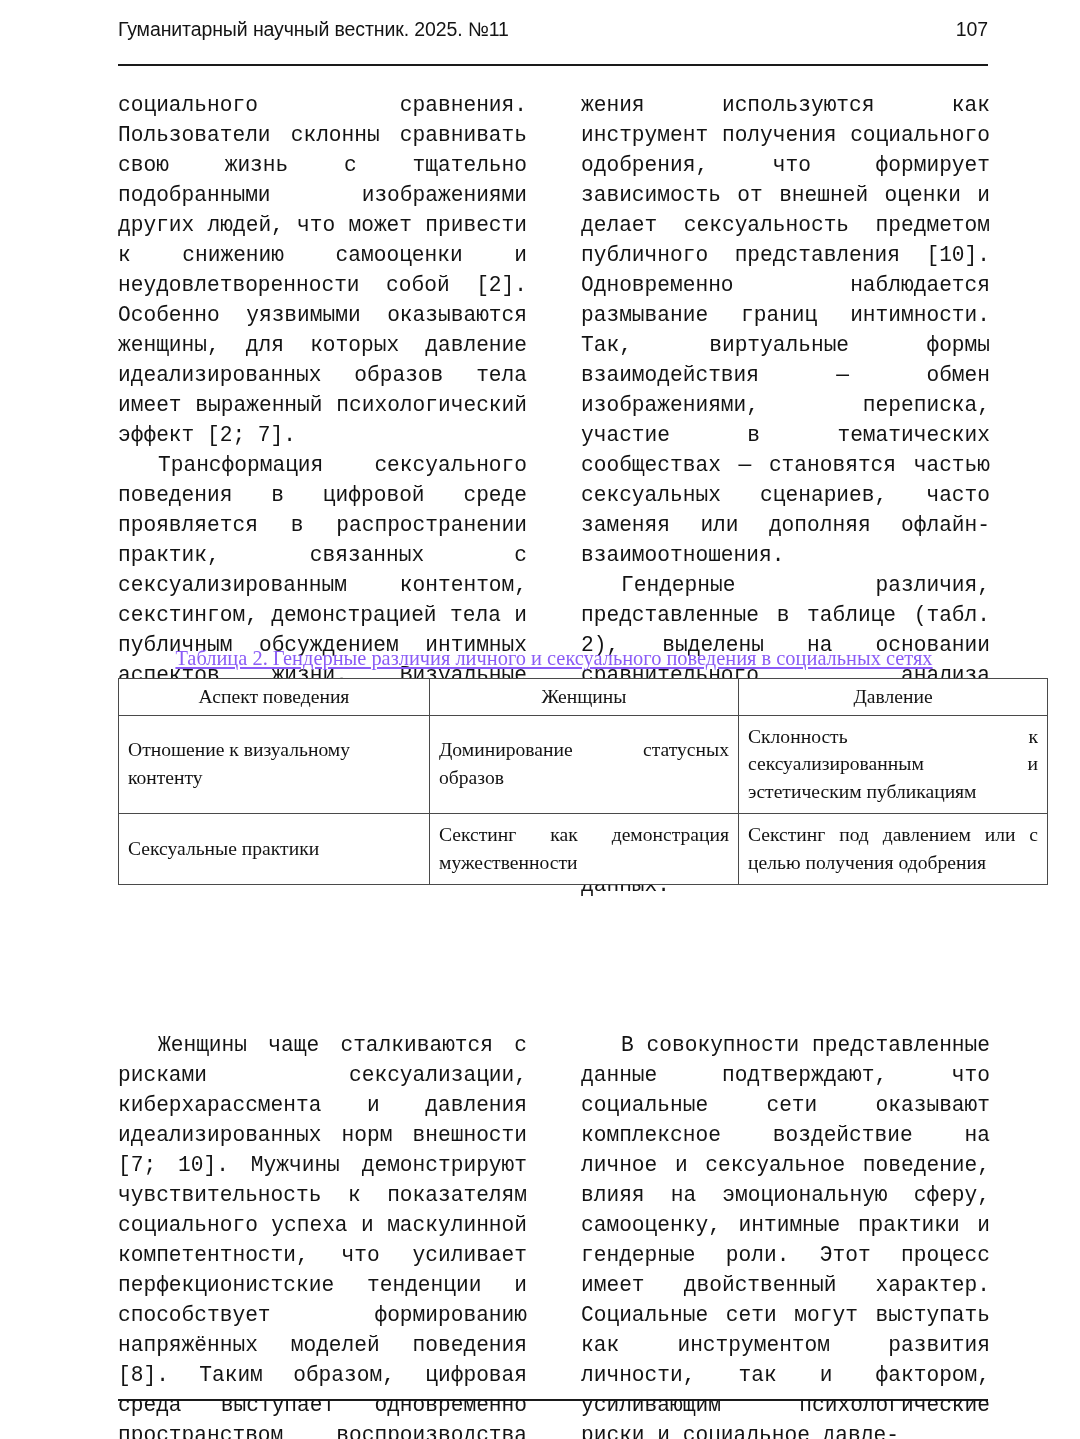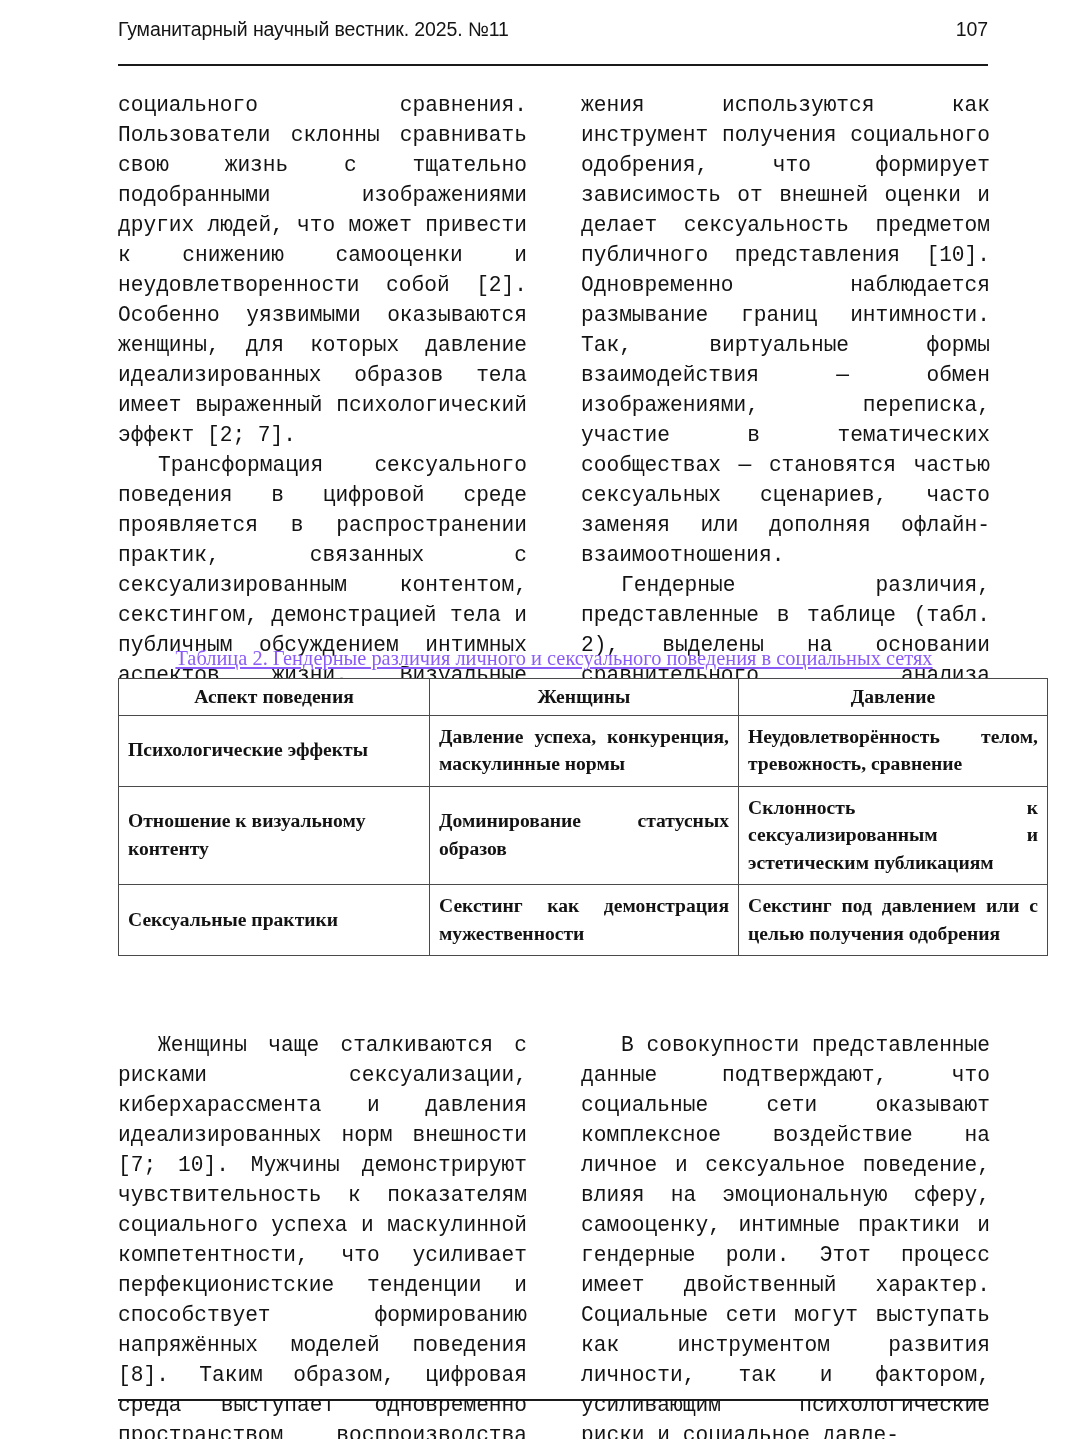--- a/index.html
+++ b/index.html
@@ -100,21 +100,21 @@
     border-collapse: collapse;
     width: 872px;
     table-layout: fixed;
     background: #fff;
   }
   table.gender-table td, table.gender-table th {
     border: 1.4px solid #4a4a4a;
     vertical-align: middle;
     font-size: 19.6px;
     line-height: 27.5px;
-    font-weight: bold;
+    font-weight: normal;
     padding: 7px 9px 8px 9px;
     color: #131313;
   }
   table.gender-table thead th {
     text-align: center;
     padding-top: 4px;
     padding-bottom: 4px;
   }
   td.c1 { width: 292px; text-align: left; }
   td.c2 { width: 290px; text-align: justify; text-justify: inter-word; }
@@ -160,25 +160,20 @@
     <table class="gender-table">
       <thead>
         <tr>
           <th class="c1">Аспект поведения</th>
           <th class="c2">Женщины</th>
           <th class="c3">Давление</th>
         </tr>
       </thead>
       <tbody>
         <tr>
-          <td class="c1">Психологические эффекты</td>
-          <td class="c2">Давление успеха, конкуренция, маскулинные нормы</td>
-          <td class="c3">Неудовлетворённость телом, тревожность, сравнение</td>
-        </tr>
-        <tr>
           <td class="c1">Отношение к визуальному контенту</td>
           <td class="c2">Доминирование статусных образов</td>
           <td class="c3">Склонность к сексуализированным и эстетическим публикациям</td>
         </tr>
         <tr>
           <td class="c1">Сексуальные практики</td>
           <td class="c2">Секстинг как демонстрация мужественности</td>
           <td class="c3">Секстинг под давлением или с целью получения одобрения</td>
         </tr>
       </tbody>

